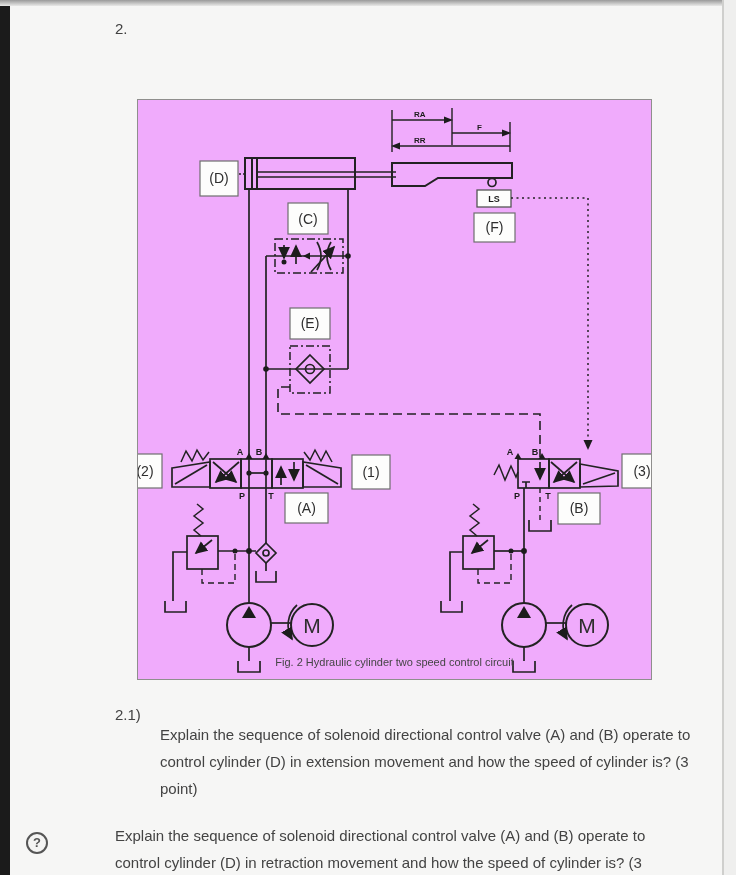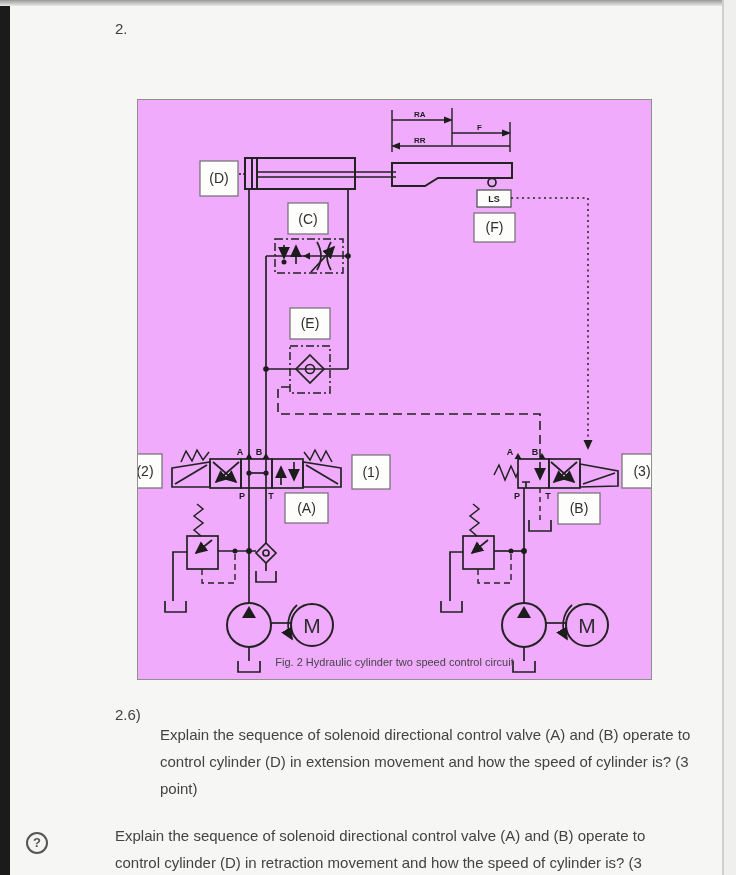--- a/index.html
+++ b/index.html
@@ -223,21 +223,21 @@
       <text x="579" y="482">(B)</text>
     </g>
   </g>
 </svg>
 </div>
 
 <div class="caption">Fig. 2 Hydraulic cylinder two speed control circuit</div>
 
 <div class="questions">
   <div class="q-item">
-    <span class="num">2.6)</span>
+    <span class="num">2.1)</span>
     <span class="txt">
       <span>Explain the sequence of solenoid directional control valve (A) and (B) operate to</span><br>
       <span>control cylinder (D) in extension movement and how the speed of cylinder is? (3 point)</span>
     </span>
   </div>
   <div class="q-item">
     <span class="txt">
       <span>Explain the sequence of solenoid directional control valve (A) and (B) operate to</span><br>
       <span>control cylinder (D) in retraction movement and how the speed of cylinder is? (3 point)</span>
     </span>

